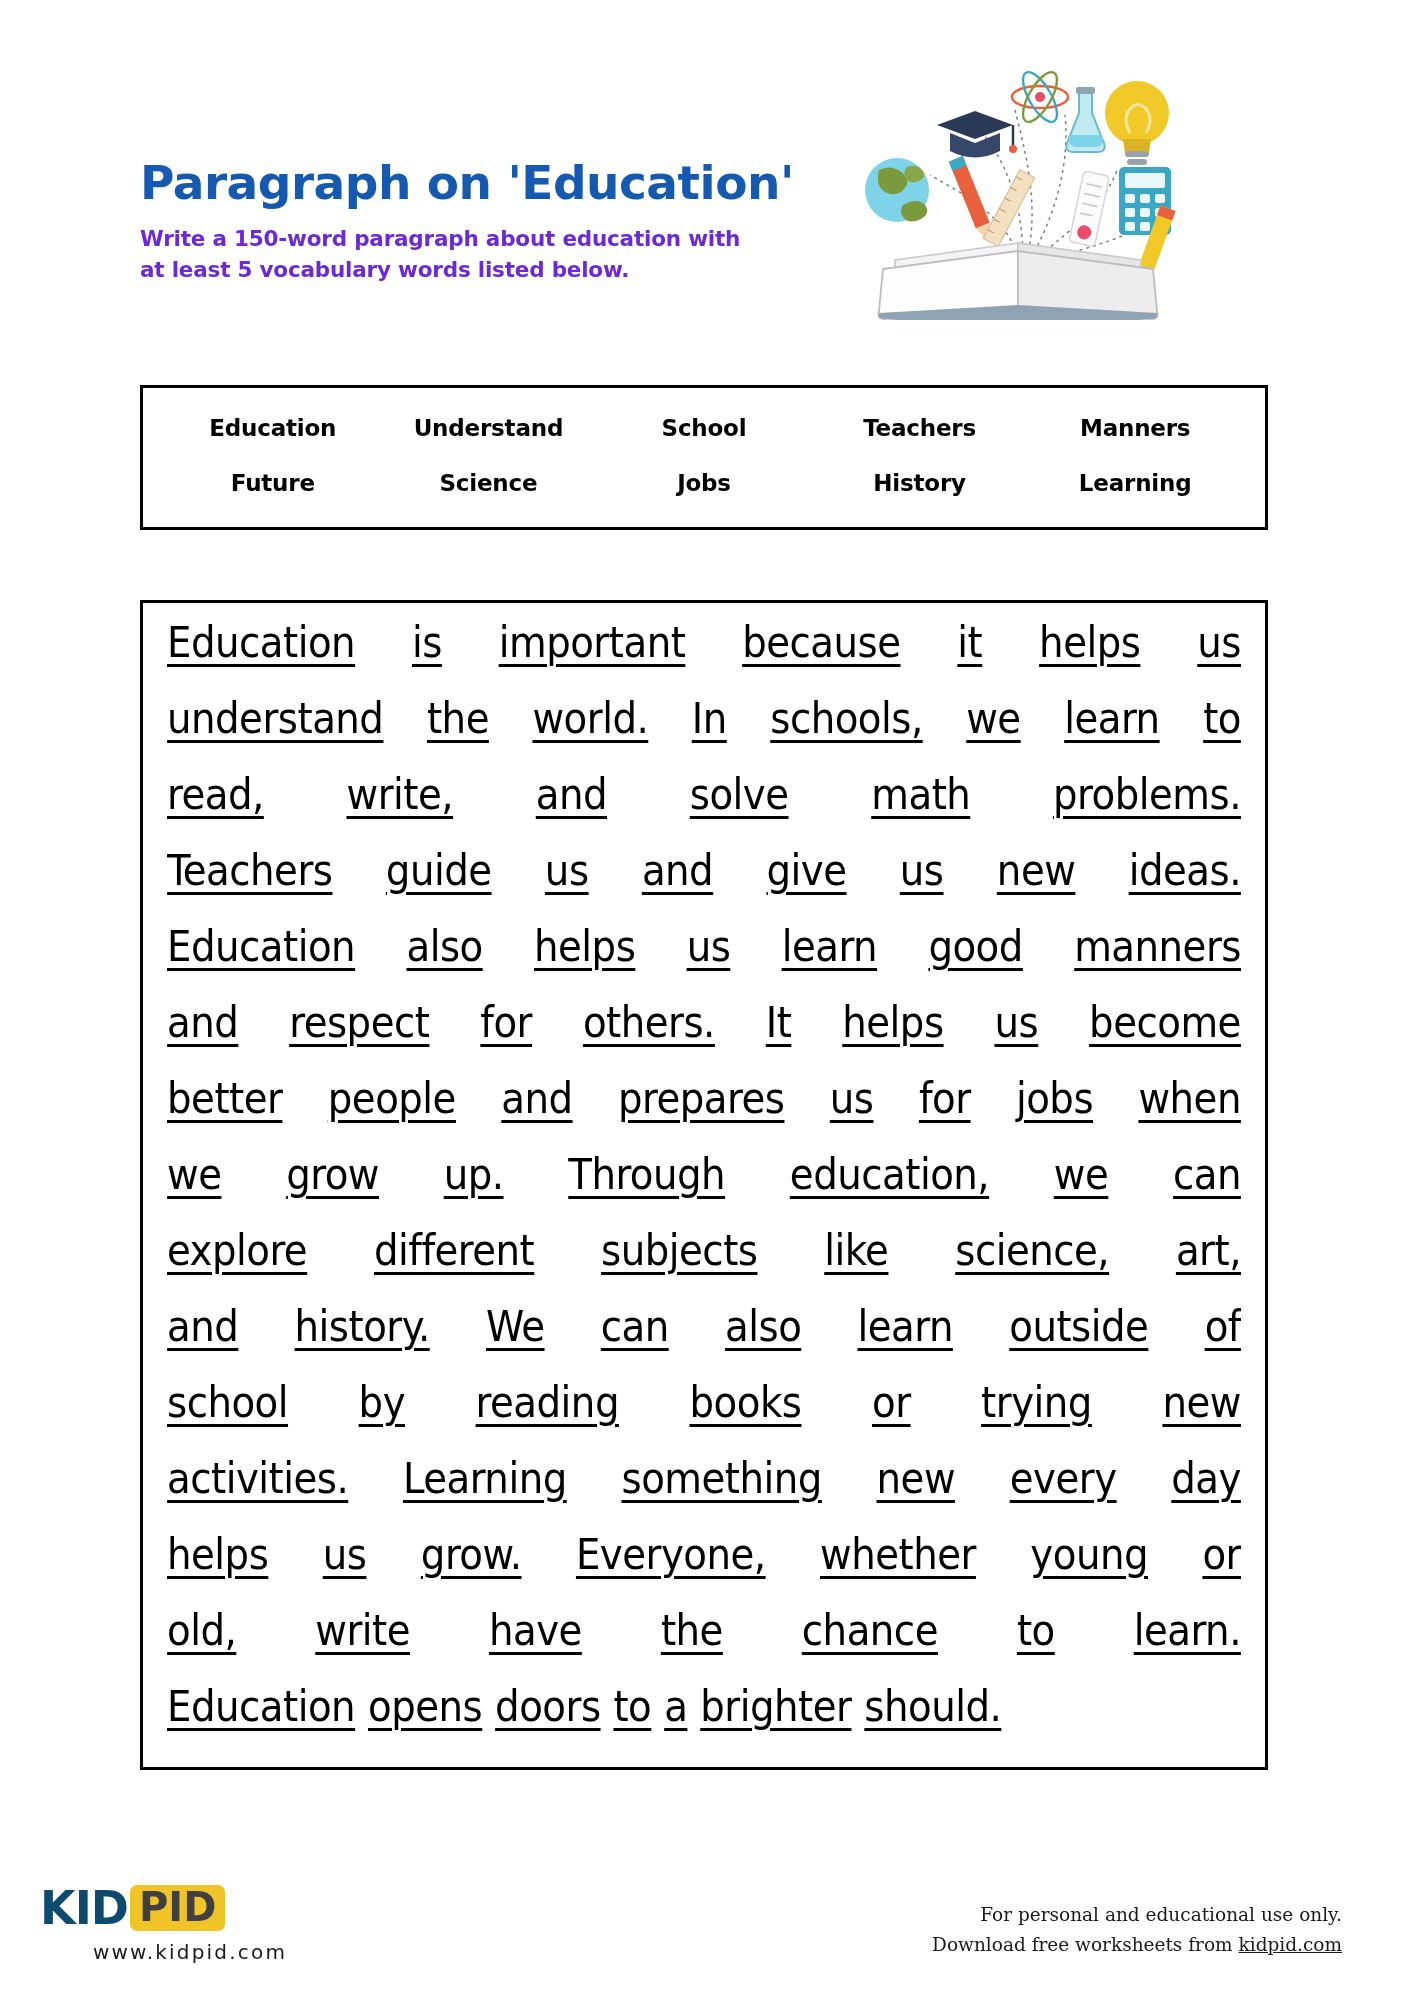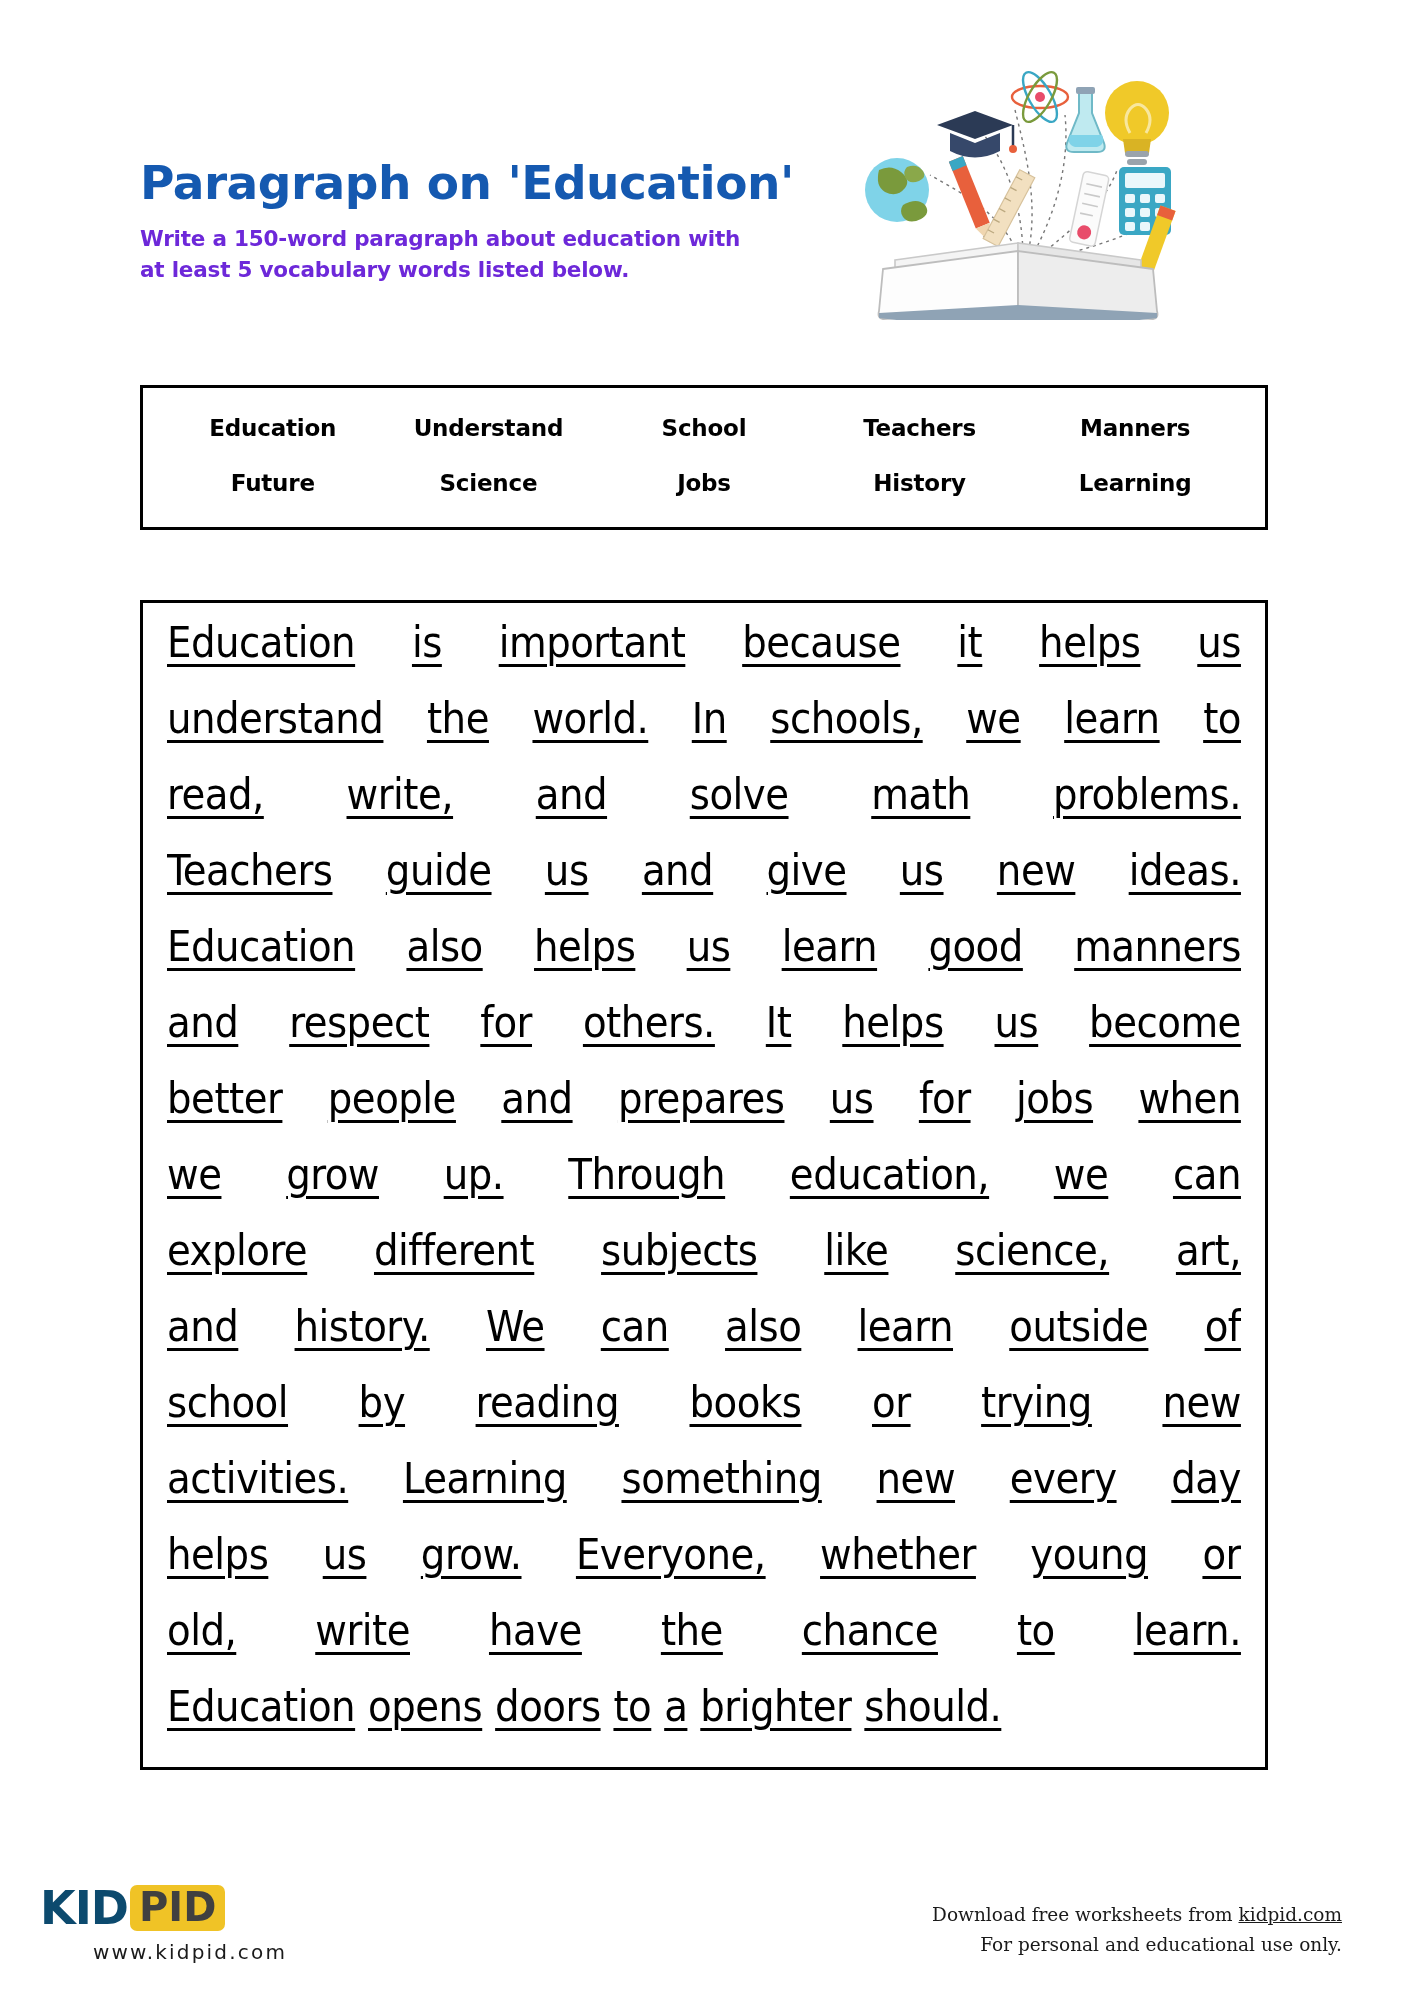--- a/index.html
+++ b/index.html
@@ -424,19 +424,19 @@
 
   <div class="footer-logo">
     <div class="logo-row">
       <span class="logo-kid">KID</span>
       <span class="logo-pid">PID</span>
     </div>
     <div class="logo-url">www.kidpid.com</div>
   </div>
 
   <div class="footer-note">
+    <div>For personal and educational use only.</div>
     <div>
       <span>Download free worksheets from </span><span class="link">kidpid.com</span>
     </div>
-    <div>For personal and educational use only.</div>
   </div>
 
 </div>
 
 </body></html>

